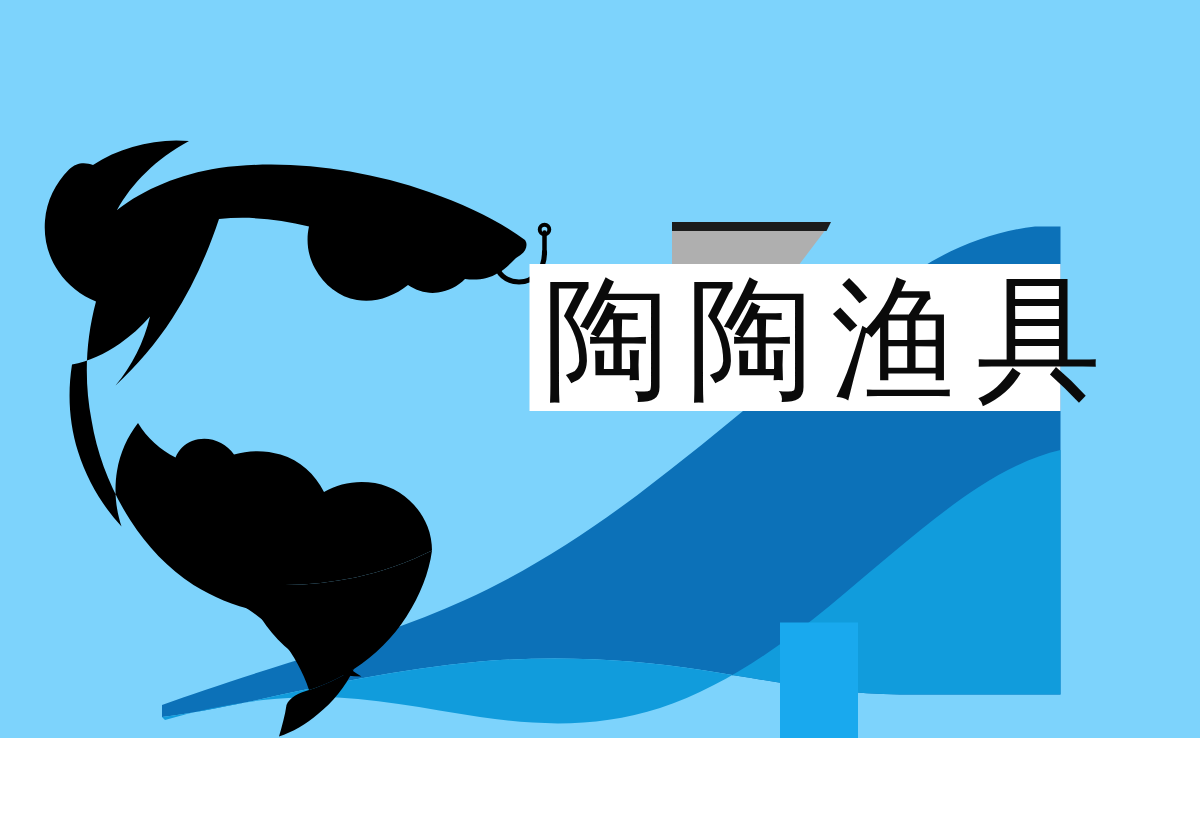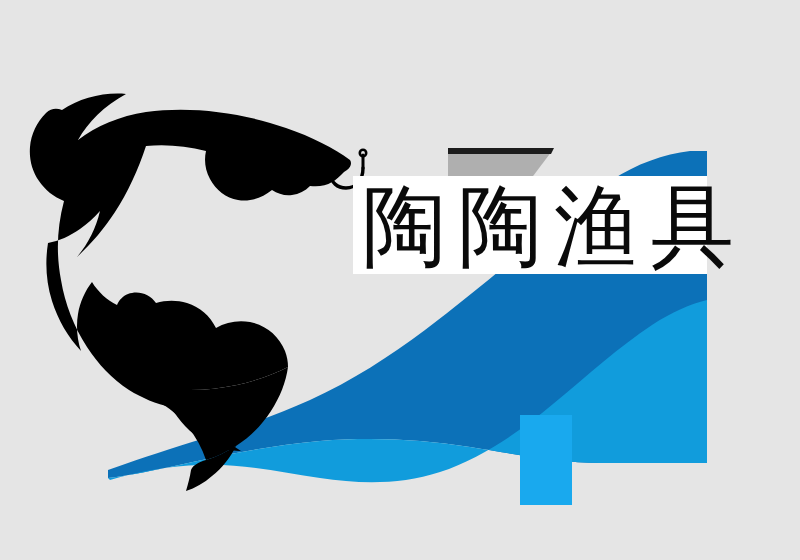--- a/index.html
+++ b/index.html
@@ -6,22 +6,22 @@
     margin: 0;
     padding: 0;
     background: #ffffff;
   }
   body {
     font-family: "Liberation Sans", sans-serif;
   }
   #logo-canvas {
     position: relative;
     width: 800px;
-    height: 560px;
-    background: #e5e5e5;
+    height: 492px;
+    background: #7dd3fc;
     overflow: hidden;
   }
   #logo-svg {
     position: absolute;
     left: 0;
     top: 0;
     width: 800px;
     height: 560px;
     display: block;
   }

